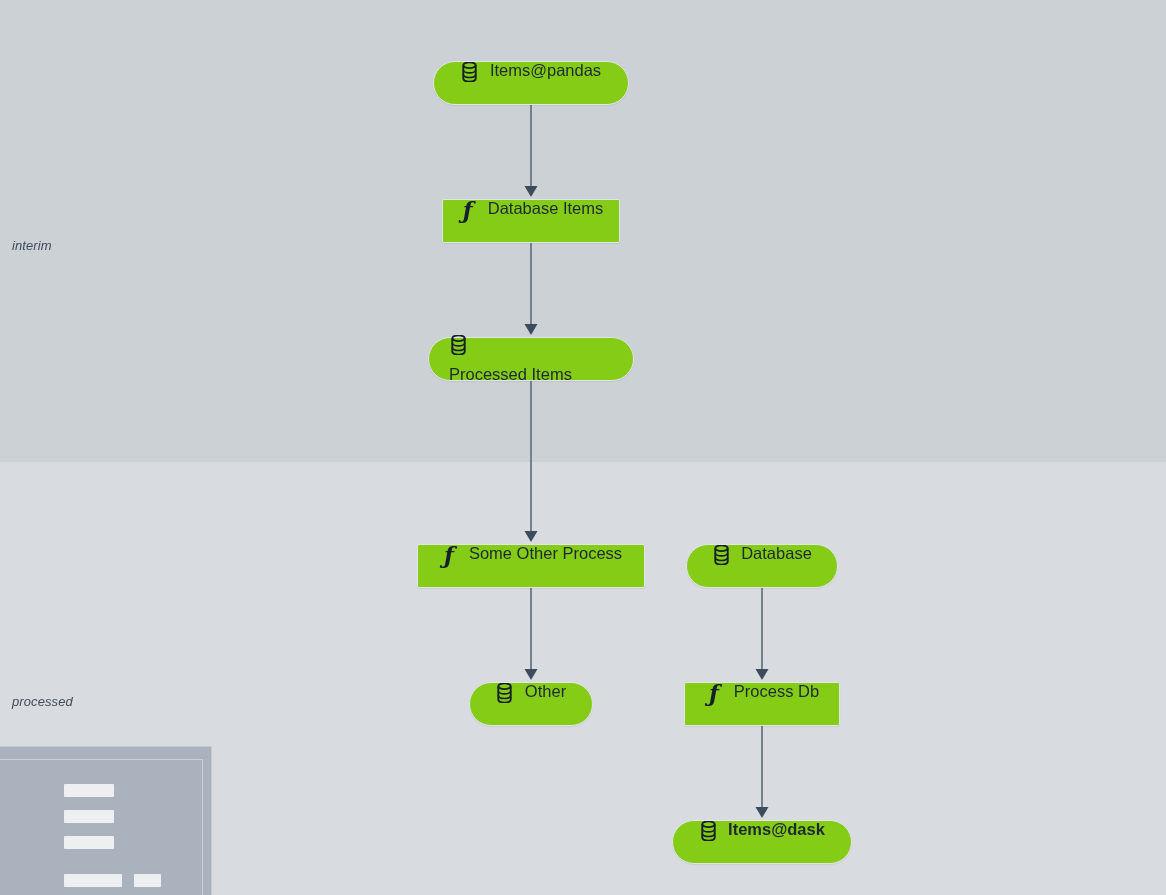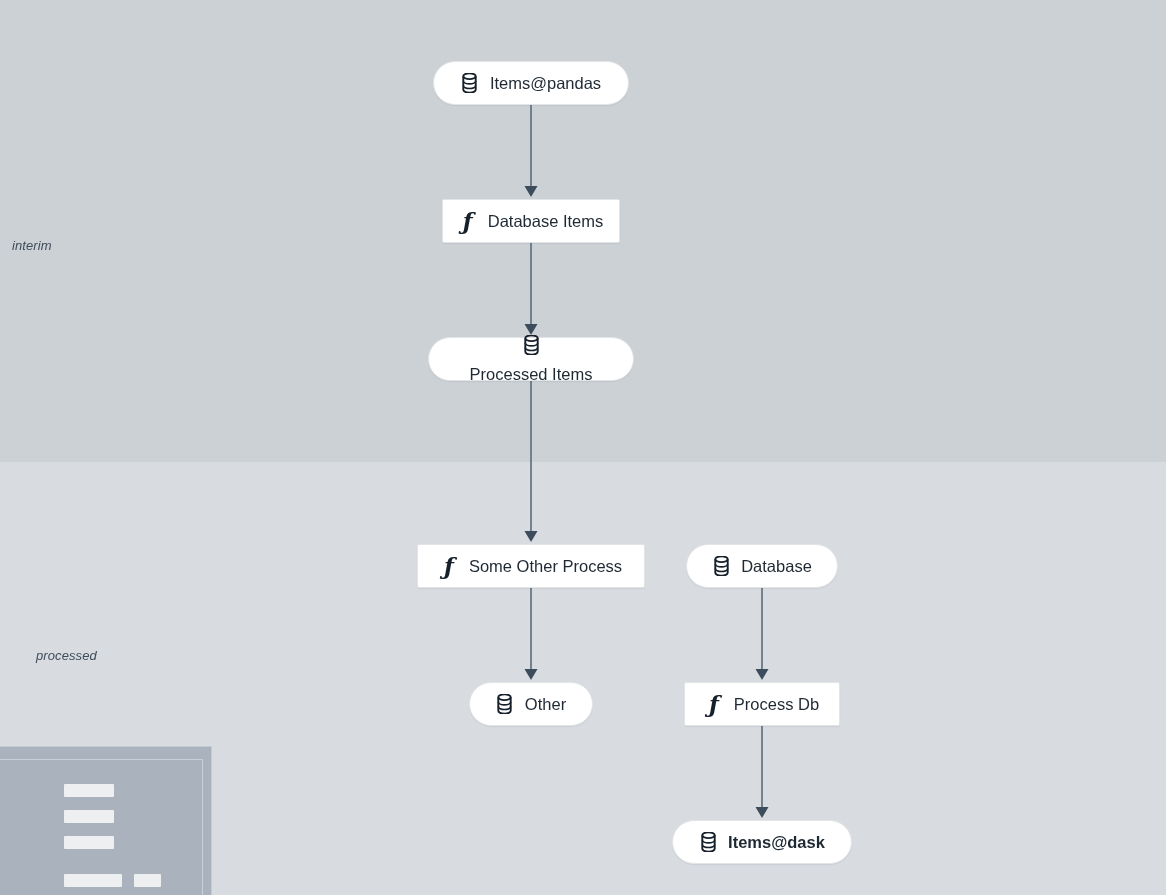--- a/index.html
+++ b/index.html
@@ -36,21 +36,21 @@
   .band-label {
     position: absolute;
     left: 12px;
     font-size: 13px;
     color: #3f4c5a;
     letter-spacing: 0.1px;
     white-space: nowrap;
     font-style: italic;
   }
   .band-label-interim { top: 238px; }
-  .band-label-processed { top: 648px; margin-left: 24px; }
+  .band-label-processed { top: 694px; }
 
   
   .graph-layer {
     position: absolute;
     inset: 0;
   }
   svg.edges {
     position: absolute;
     left: 0;
     top: 0;
@@ -64,25 +64,25 @@
     fill: none;
   }
   .edge-head {
     fill: #3d4c5c;
   }
 
   
   .node {
     position: absolute;
     display: flex;
-    align-items: center;
+    align-items: flex-start;
     justify-content: center;
     gap: 11px;
     box-sizing: border-box;
-    background: #ffffff;
+    background: #84cc16;
     border: 1px solid #e2e4e6;
     padding: 0 20px;
     height: 44px;
     box-shadow: 0 1px 1px rgba(60, 70, 85, 0.08);
   }
   .node.rounded {
     border-radius: 22px;
   }
   .node.rect {
     border-radius: 2px;

